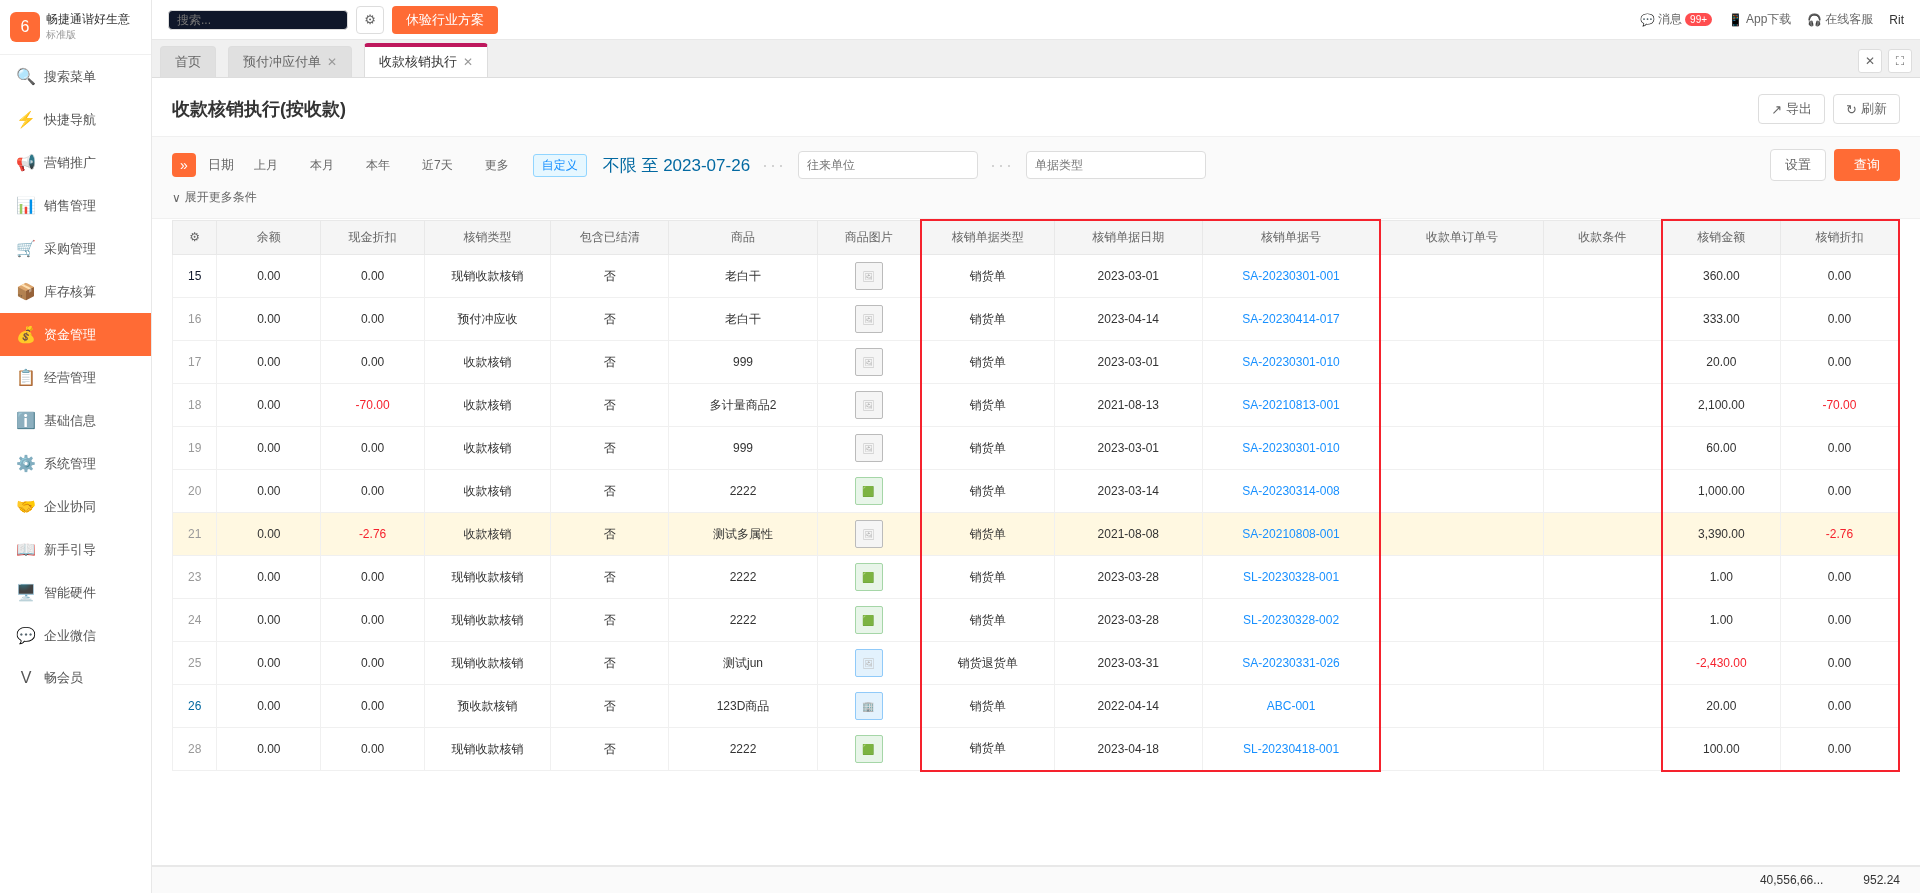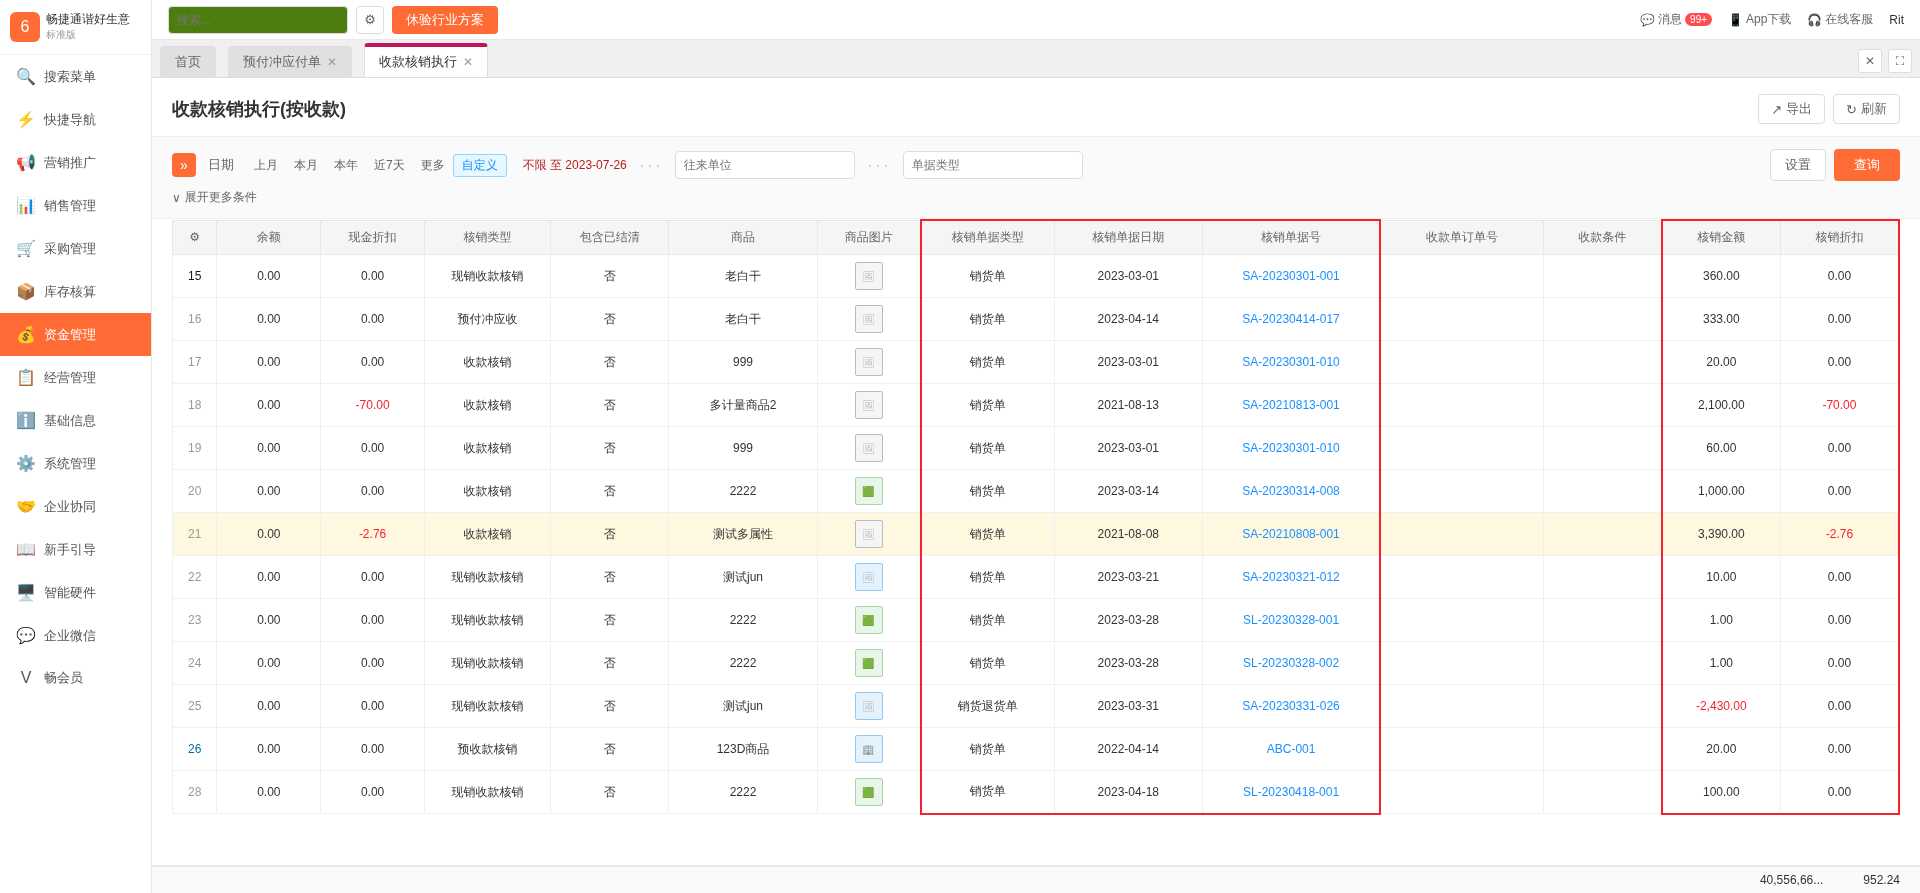--- a/index.html
+++ b/index.html
@@ -15,21 +15,21 @@
     .logo-text { font-size: 12px; color: #333; line-height: 1.3; }
     .logo-badge { font-size: 10px; color: #999; }
     
     .sidebar-item { display: flex; align-items: center; padding: 12px 16px; cursor: pointer; color: #555; gap: 8px; }
     .sidebar-item.active { background: #ff6b35; color: white; }
     .sidebar-item .icon { font-size: 16px; width: 20px; text-align: center; }
     .sidebar-item .label { font-size: 13px; }
 
     
     .main-content { flex: 1; display: flex; flex-direction: column; overflow: hidden; }
-    .search-input-top { width: 180px; height: 28px; border: 1px solid #ddd; border-radius: 4px; padding: 0 8px; font-size: 12px; color: #ccc; background: #4d7c0f; }
+    .search-input-top { width: 180px; height: 20px; border: 1px solid #ddd; border-radius: 4px; padding: 0 8px; font-size: 12px; color: #ccc; background: #0f172a; }
     .nav-gear { width: 28px; height: 28px; border: 1px solid #ddd; border-radius: 4px; display: flex; align-items: center; justify-content: center; cursor: pointer; color: #666; }
     .nav-solution-btn { background: #ff6b35; color: white; border: none; border-radius: 4px; padding: 5px 14px; font-size: 13px; cursor: pointer; }
     .top-nav-right { display: flex; align-items: center; gap: 16px; font-size: 12px; color: #666; }
     .notification-btn { display: flex; align-items: center; gap: 3px; cursor: pointer; }
     .badge { background: #ff4d4f; color: white; border-radius: 10px; padding: 1px 5px; font-size: 10px; }
 
     
     .tab-bar { height: 38px; background: #f0f0f0; display: flex; align-items: flex-end; padding: 0 8px; gap: 2px; border-bottom: 1px solid #ddd; }
     .tab { display: flex; align-items: center; padding: 6px 14px; background: #e0e0e0; border-radius: 4px 4px 0 0; font-size: 13px; cursor: pointer; gap: 6px; color: #666; border: 1px solid #ddd; border-bottom: none; }
     .tab.active { background: #fff; color: #333; font-weight: 500; border-top: 4px solid #be185d; justify-content: space-between; }
@@ -43,24 +43,24 @@
     .page-title { font-size: 18px; font-weight: 600; color: #333; }
     .page-header-actions { display: flex; gap: 8px; }
     .btn-export { display: flex; align-items: center; gap: 4px; padding: 5px 12px; border: 1px solid #ddd; border-radius: 4px; cursor: pointer; font-size: 13px; background: #fff; color: #666; }
     .btn-refresh { display: flex; align-items: center; gap: 4px; padding: 5px 12px; border: 1px solid #ddd; border-radius: 4px; cursor: pointer; font-size: 13px; background: #fff; color: #666; }
 
     
     .filter-bar { padding: 12px 20px; background: #fafafa; border-bottom: 1px solid #f0f0f0; }
     .filter-row { display: flex; align-items: center; gap: 12px; }
     .filter-expand-btn { width: 24px; height: 24px; background: #ff6b35; border-radius: 4px; display: flex; align-items: center; justify-content: center; color: white; cursor: pointer; font-size: 14px; }
     .filter-label { font-size: 13px; color: #666; }
-    .filter-date-options { display: flex; gap: 0; align-items: center; }
+    .filter-date-options { display: flex; gap: 16px; align-items: center; }
     .date-btn { padding: 2px 8px; font-size: 12px; cursor: pointer; color: #666; border-radius: 3px; }
     .date-btn.custom { background: #e6f7ff; border: 1px solid #91d5ff; color: #1890ff; border-radius: 3px; padding: 2px 8px; }
-    .filter-date-range { font-size: 12px; color: #b91c1c; padding-left: 4px; }
+    .filter-date-range { font-size: 17px; color: #0369a1; padding-left: 4px; }
     .filter-input { width: 180px; height: 28px; border: 1px solid #ddd; border-radius: 4px; padding: 0 8px; font-size: 12px; color: #999; }
     .filter-select { width: 180px; height: 28px; border: 1px solid #ddd; border-radius: 4px; padding: 0 8px; font-size: 12px; color: #999; background: #fff; }
     .btn-query { background: #ff6b35; color: white; border: none; border-radius: 4px; padding: 6px 20px; font-size: 13px; cursor: pointer; }
     .btn-settings { border: 1px solid #ddd; background: #fff; color: #666; border-radius: 4px; padding: 6px 14px; font-size: 13px; cursor: pointer; }
     .filter-expand-link { display: flex; align-items: center; gap: 4px; color: #666; font-size: 12px; cursor: pointer; margin: 8px 0 0; }
 
     
     .table-container { flex: 1; overflow: auto; padding: 0 20px 0; }
     table { width: 100%; border-collapse: collapse; font-size: 12px; }
     thead th { background: #f5f5f5; padding: 8px 6px; text-align: center; border: 1px solid #e8e8e8; font-weight: 500; color: #666; white-space: nowrap; position: sticky; top: 0; z-index: 1; }
@@ -381,36 +381,20 @@
                 <td><div class="img-placeholder img-placeholder-gray">🖼</div></td>
                 <td style="border-left: 2px solid rgb(245, 34, 45);">销货单</td>
                 <td>2021-08-08</td>
                 <td style="border-right: 2px solid rgb(245, 34, 45);"><a class="text-link">SA-20210808-001</a></td>
                 <td></td>
                 <td></td>
                 <td style="border-left: 2px solid rgb(245, 34, 45);">3,390.00</td>
                 <td style="border-right: 2px solid rgb(245, 34, 45);"><span class="text-red">-2.76</span></td>
               </tr>
               <tr>
-                <td class="gear-cell"><span style="color:#999;">22</span></td>
-                <td>0.00</td>
-                <td>0.00</td>
-                <td>现销收款核销</td>
-                <td>否</td>
-                <td>测试jun</td>
-                <td><div class="img-placeholder img-placeholder-blue">🖼</div></td>
-                <td style="border-left: 2px solid rgb(245, 34, 45);">销货单</td>
-                <td>2023-03-21</td>
-                <td style="border-right: 2px solid rgb(245, 34, 45);"><a class="text-link">SA-20230321-012</a></td>
-                <td></td>
-                <td></td>
-                <td style="border-left: 2px solid rgb(245, 34, 45);">10.00</td>
-                <td style="border-right: 2px solid rgb(245, 34, 45);">0.00</td>
-              </tr>
-              <tr>
                 <td class="gear-cell"><span style="color:#999;">23</span></td>
                 <td>0.00</td>
                 <td>0.00</td>
                 <td>现销收款核销</td>
                 <td>否</td>
                 <td>2222</td>
                 <td><div class="img-placeholder img-placeholder-green">🟩</div></td>
                 <td style="border-left: 2px solid rgb(245, 34, 45);">销货单</td>
                 <td>2023-03-28</td>
                 <td style="border-right: 2px solid rgb(245, 34, 45);"><a class="text-link">SL-20230328-001</a></td>

